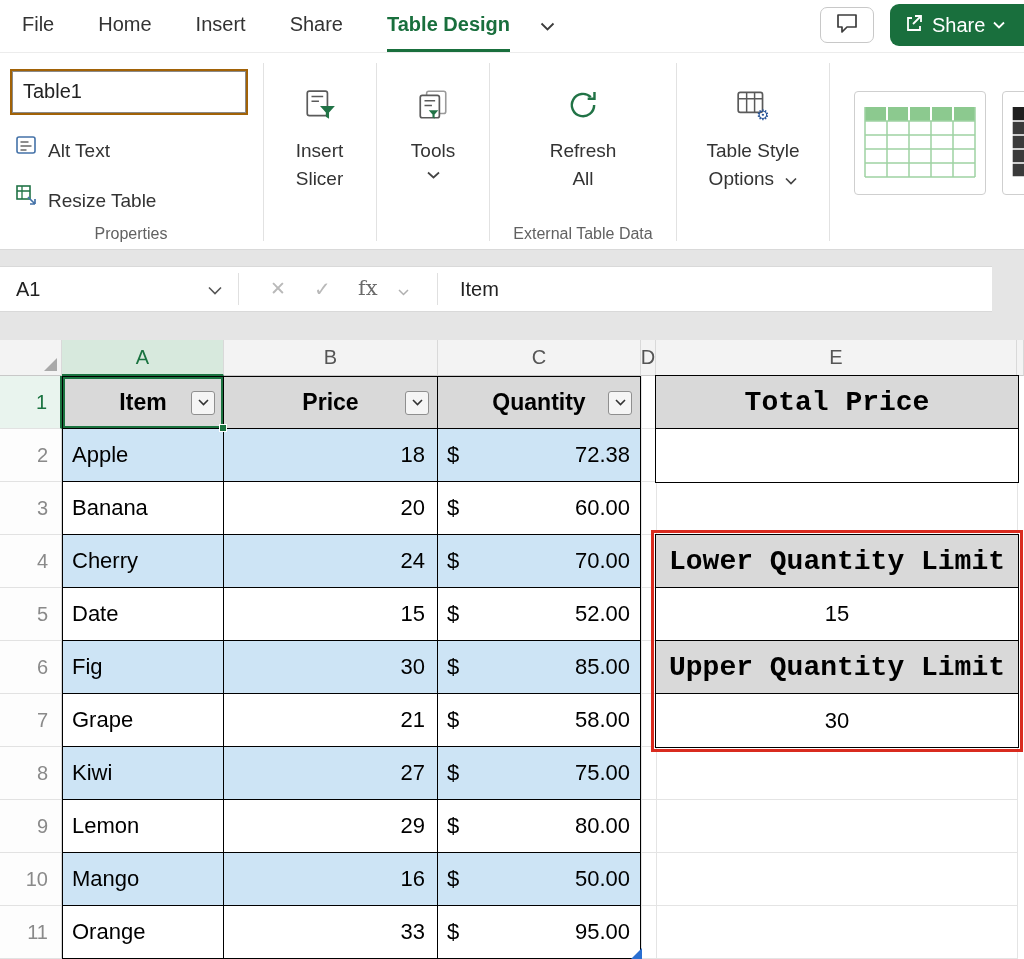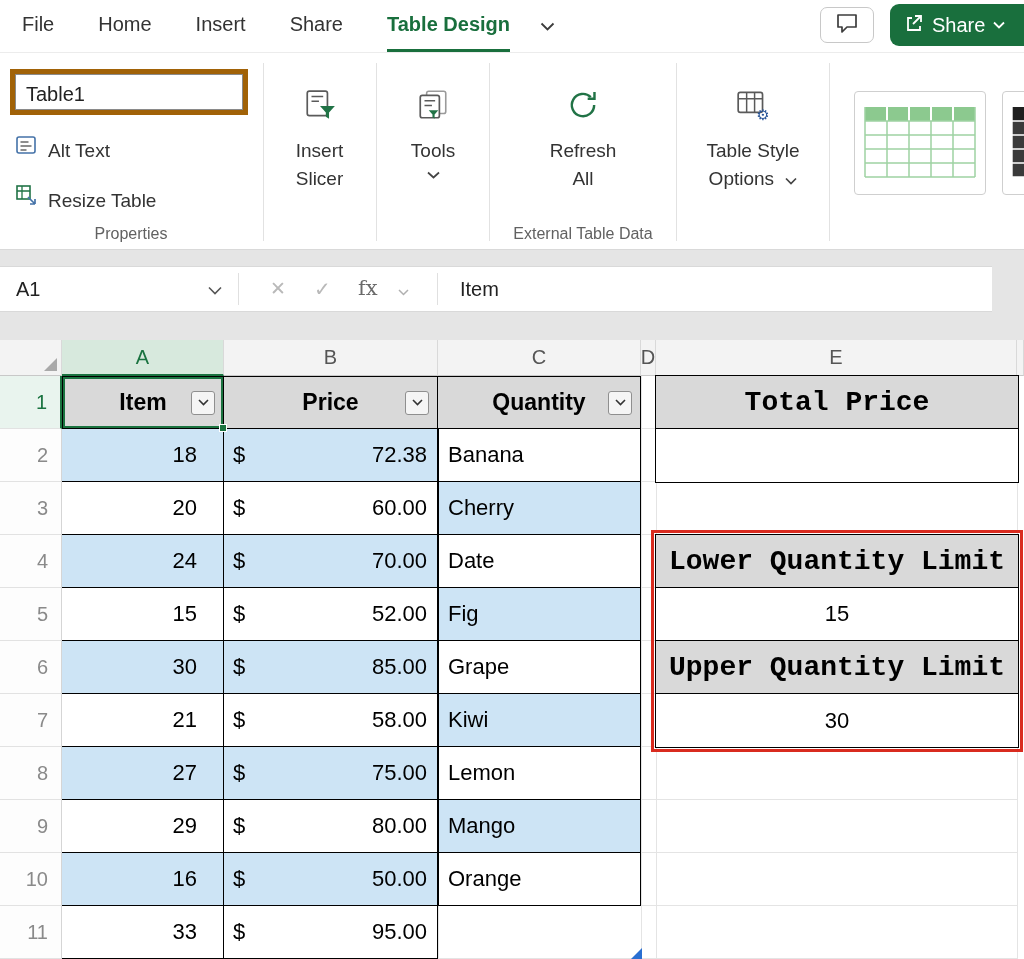--- a/index.html
+++ b/index.html
@@ -16,21 +16,21 @@
 
   
   .ribbon { position:absolute; left:0; top:52px; width:1024px; height:198px; background:#fff; border-top:1px solid #ececec; border-bottom:1px solid #d9d9d9; }
   .vsep { position:absolute; top:10px; height:178px; width:1px; background:#e2e2e2; }
   .rgroup { position:absolute; top:0; height:198px; }
   .grp-label { position:absolute; bottom:8px; left:0; width:100%; text-align:center; font-size:16px; color:#616161; }
   .big-btn { position:absolute; top:30px; left:0; width:100%; display:flex; flex-direction:column; align-items:center; cursor:pointer; }
   .big-btn .lbl { font-size:19px; color:#333; line-height:28px; text-align:center; }
   .big-btn .icon-wrap { height:44px; display:flex; align-items:center; justify-content:center; margin-bottom:10px; }
   .small-row { position:absolute; left:14px; display:flex; align-items:flex-end; gap:10px; font-size:19px; color:#333; cursor:pointer; }
-  .name-annot { position:absolute; left:10px; top:16px; width:238px; height:46px; border:5px solid #a16207; }
+  .name-annot { position:absolute; left:10px; top:16px; width:238px; height:46px; border:2px solid #a16207; }
   .name-box { width:100%; height:100%; background:#fff; border:1px solid #8a8a8a; font-size:20px; color:#222; line-height:38px; padding-left:10px; }
   .chev-inline { display:inline-flex; align-items:center; color:#444; }
 
   
   .style-card { position:absolute; top:38px; width:132px; height:104px; background:#fff; border:1px solid #cfcfcf; border-radius:4px; display:flex; align-items:center; justify-content:center; cursor:pointer; }
 
   
   .fbar { position:absolute; left:0; top:266px; width:992px; height:46px; background:#fff; border-top:1px solid #d9d9d9; border-bottom:1px solid #d9d9d9; }
   .fbar .namebox-val { position:absolute; left:16px; top:0; line-height:44px; font-size:20px; color:#222; }
   .fbar .nb-chev { position:absolute; left:208px; top:14px; color:#555; }
@@ -61,21 +61,21 @@
   .rowhead { position:absolute; left:0; width:62px; background:#fdfdfd; border-right:1px solid #d5d5d5; border-bottom:1px solid #e2e2e2; font-size:20px; color:#8a8a8a; display:flex; align-items:center; justify-content:flex-end; padding-right:13px; cursor:pointer; }
   .rowhead.sel { background:#e9f4ee; color:#1a7340; border-right:2px solid #1a7340; }
 
   
   .xtable { position:absolute; left:62px; top:36px; width:580px; height:583px; display:grid; grid-template-columns:162px 214px 203px; grid-auto-rows:53px; }
   .tc { border-right:1px solid #000; border-bottom:1px solid #000; font-size:22px; color:#000; display:flex; align-items:center; background:#fff; position:relative; cursor:cell; }
   .tc.firstcol { border-left:1px solid #000; }
   .tc.hdr { border-top:1px solid #000; background:#d9d9d9; font-weight:bold; font-size:23px; justify-content:center; }
   .tc.band { background:#cde4f5; }
   .tc.item { padding-left:9px; }
-  .tc.qty  { justify-content:flex-end; padding-right:26px; }
+  .tc.qty  { justify-content:flex-end; padding-right:12px; }
   .tc.price{ justify-content:space-between; padding:0 10px 0 9px; }
   .tc.selcell { box-shadow:inset 0 0 0 2px #1a7340; z-index:2; }
   .fill-handle { position:absolute; right:-4px; bottom:-4px; width:8px; height:8px; background:#1a7340; border:1px solid #fff; z-index:3; }
   .fbtn { position:absolute; right:8px; top:50%; transform:translateY(-50%); width:24px; height:24px; background:#f5f5f5; border:1px solid #8f8f8f; border-radius:3px; display:flex; align-items:center; justify-content:center; cursor:pointer; }
 
   
   .eblock { position:absolute; left:655px; width:364px; border:1px solid #000; background:#fff; z-index:1; }
   .ecell { height:53px; display:flex; align-items:center; justify-content:center; border-bottom:1px solid #000; }
   .ecell:last-child { border-bottom:none; }
   .ecell.glabel { background:#d9d9d9; font-weight:bold; font-size:28px; color:#000;font-family:Liberation Mono, monospace; }
@@ -315,20 +315,21 @@
       </div>
       <div class="tc hdr">
         <span>Quantity</span>
         <span class="fbtn">
             <svg width="11" height="7" viewBox="0 0 11 7" fill="none" stroke="#333" stroke-width="1.6">
               <path d="M1 1l4.5 4.5L10 1"></path>
             </svg>
           </span>
       </div>
 
+      <div class="tc item firstcol band">Apple</div>
       <div class="tc qty band">18</div>
       <div class="tc price band">
           <span>$</span>
           <span>72.38</span>
         </div>
 
       <div class="tc item firstcol">Banana</div>
       <div class="tc qty">20</div>
       <div class="tc price">
           <span>$</span>

